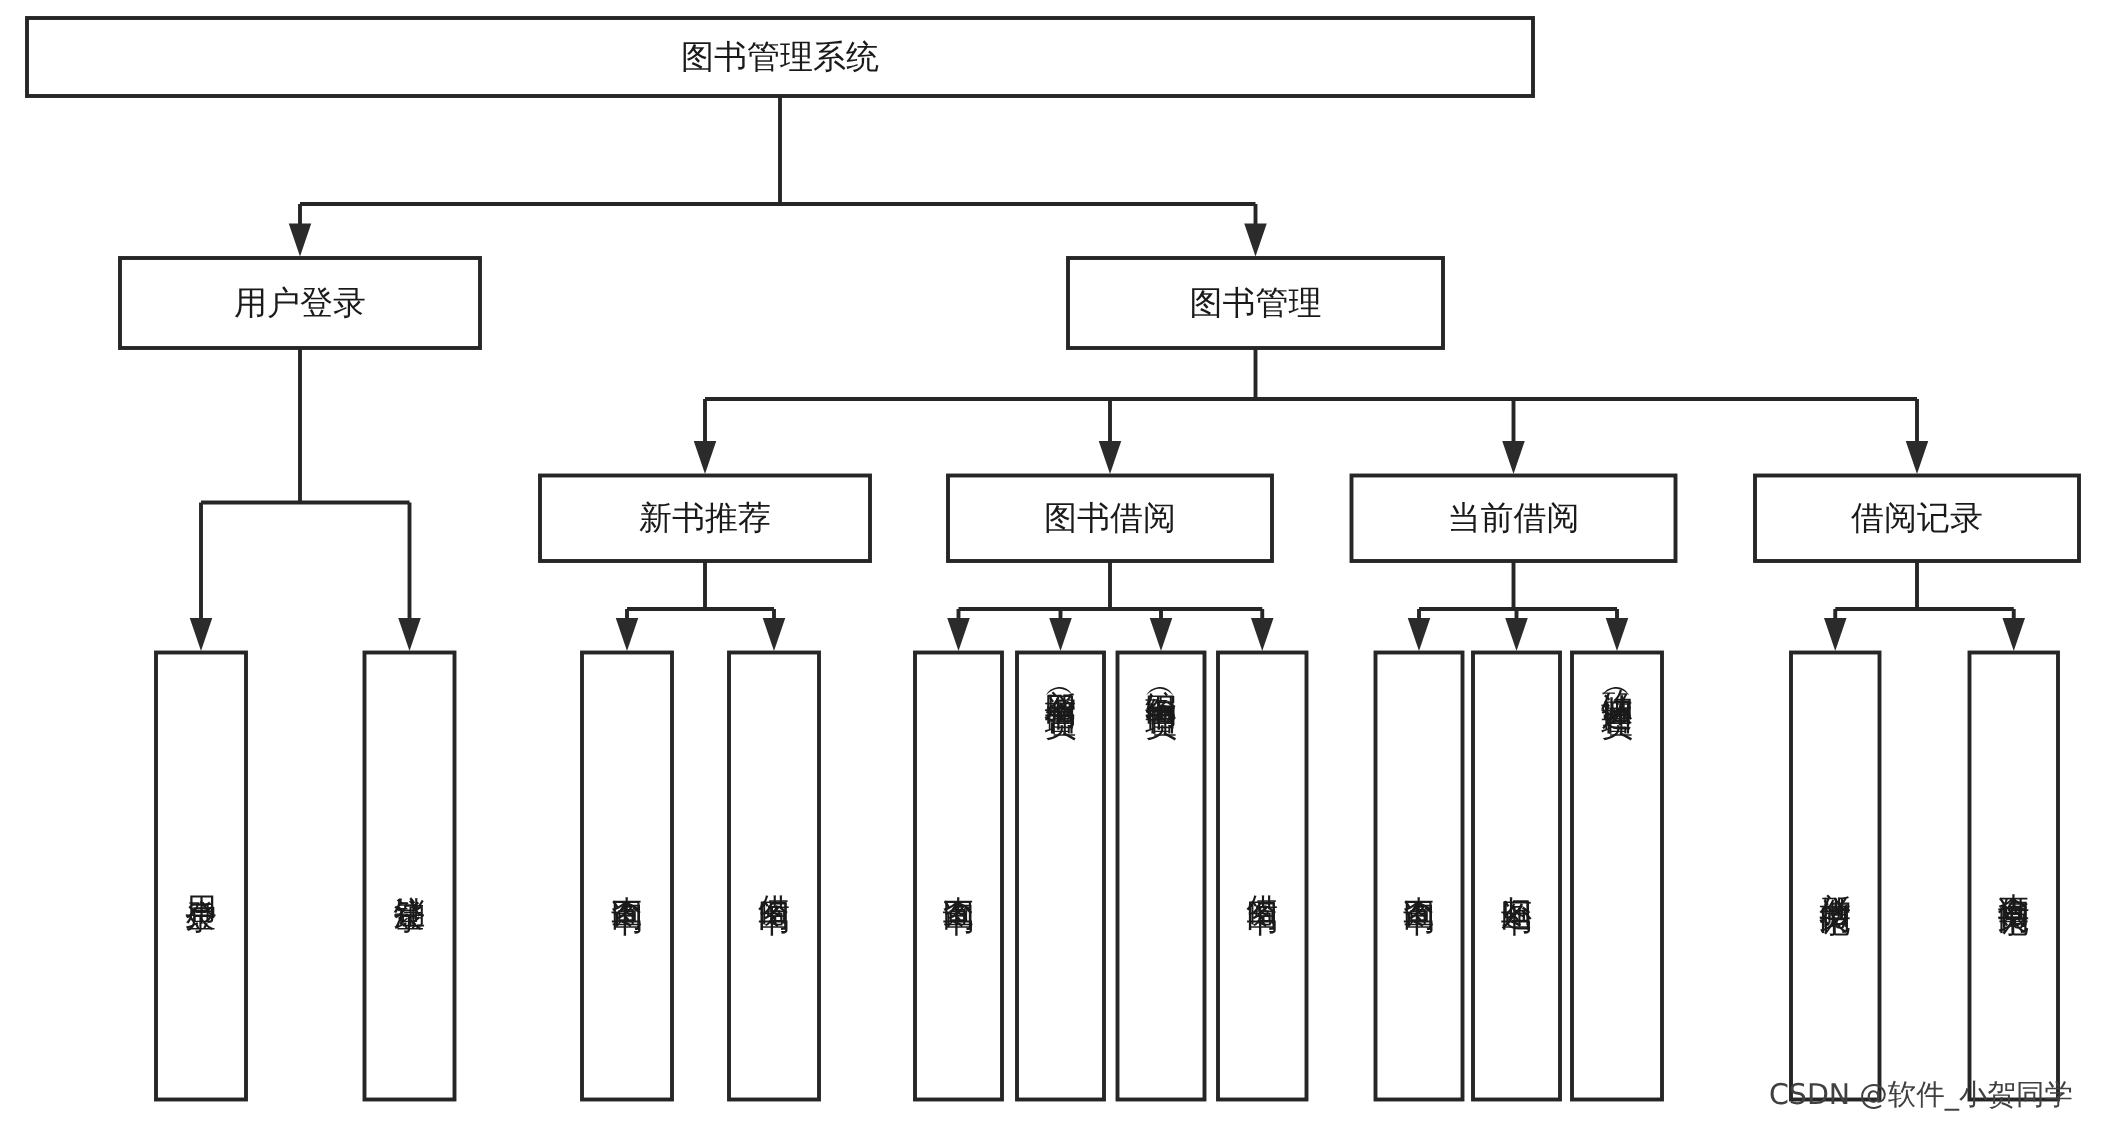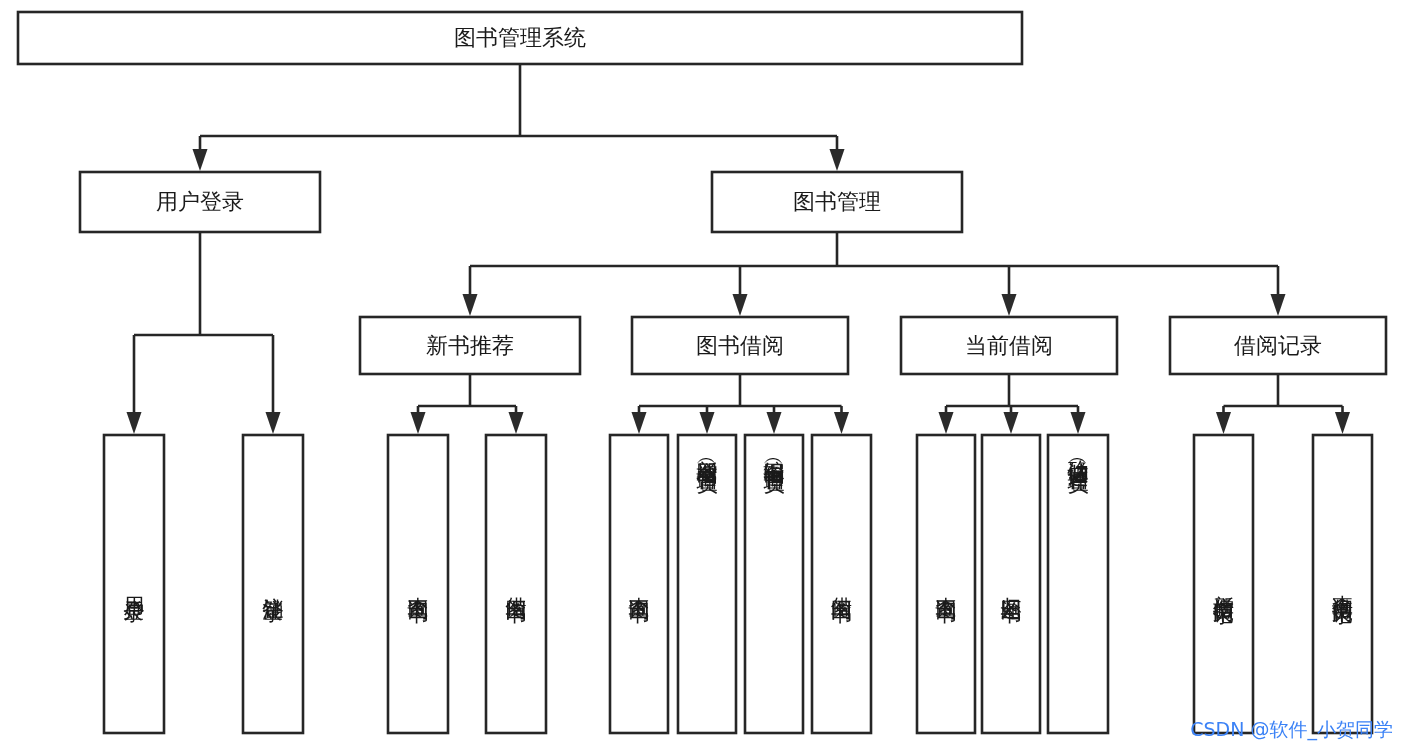--- a/index.html
+++ b/index.html
@@ -60,25 +60,25 @@
     line-height: 1.05;
     color: #1a1a1a;
     letter-spacing: 2px;
     white-space: nowrap;
     text-align: center;
     pointer-events: none;
     user-select: none;
   }
   .watermark {
     position: absolute;
-    right: 12px;
+    right: 23px;
     bottom: 4px;
     font-family: "DejaVu Sans", "Liberation Sans", sans-serif;
     font-size: 19px;
-    color: #3b82f6;
+    color: #404040;
     white-space: nowrap;
     user-select: none;
   }
 </style>
 </head>
 <body>
 
 <div id="diagram-root">
 
   <svg id="diagram-svg" viewBox="0 0 1405 747">

